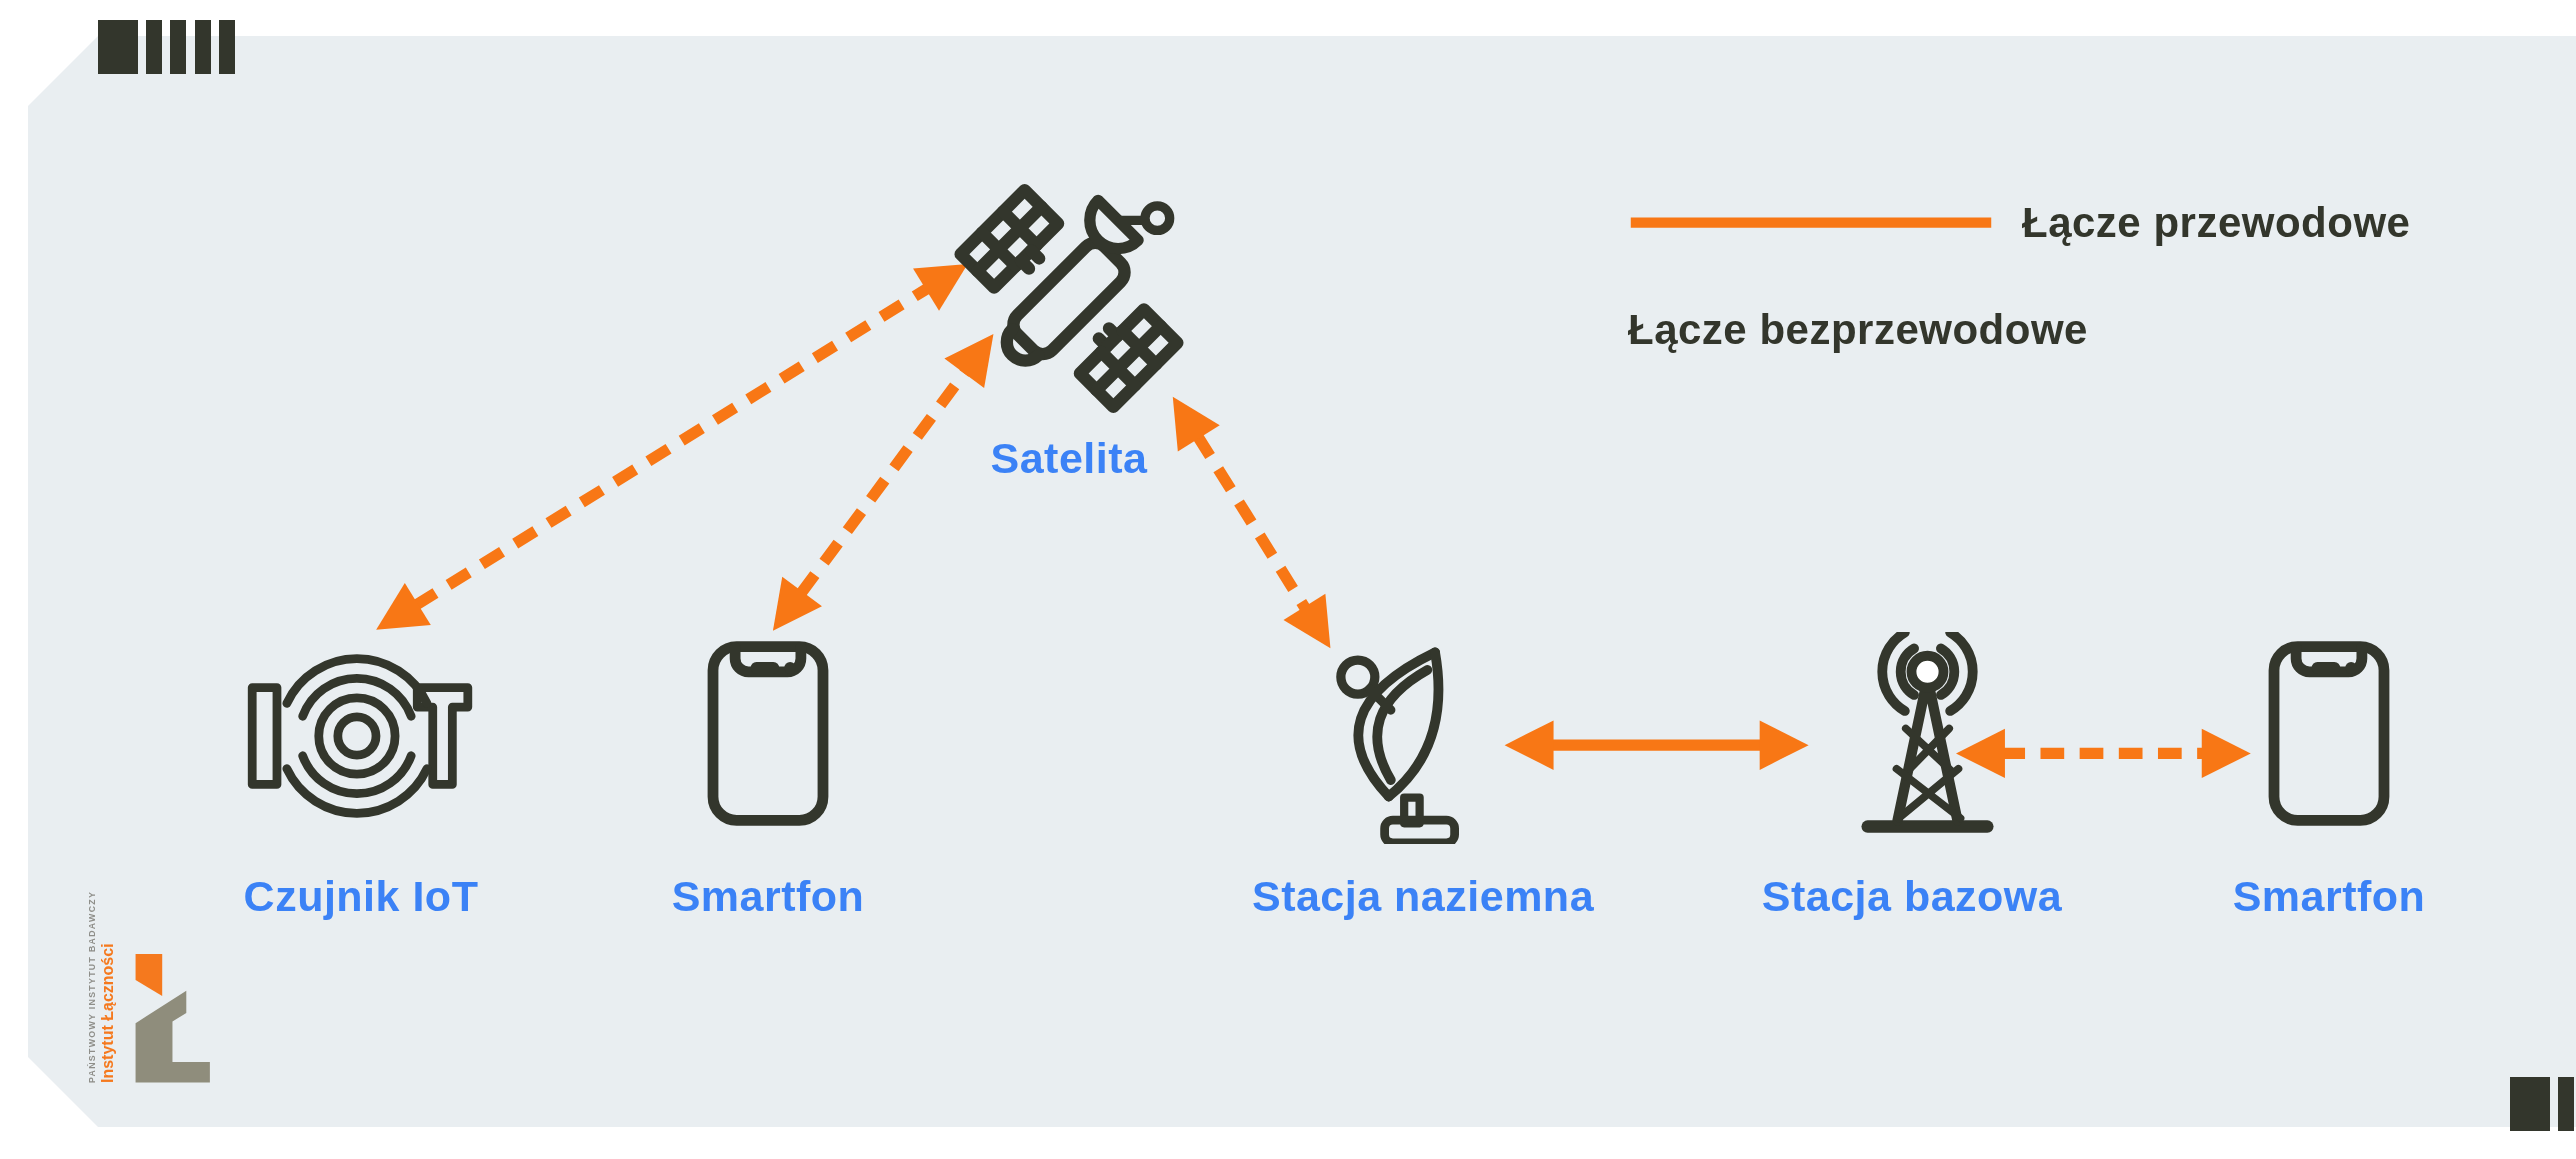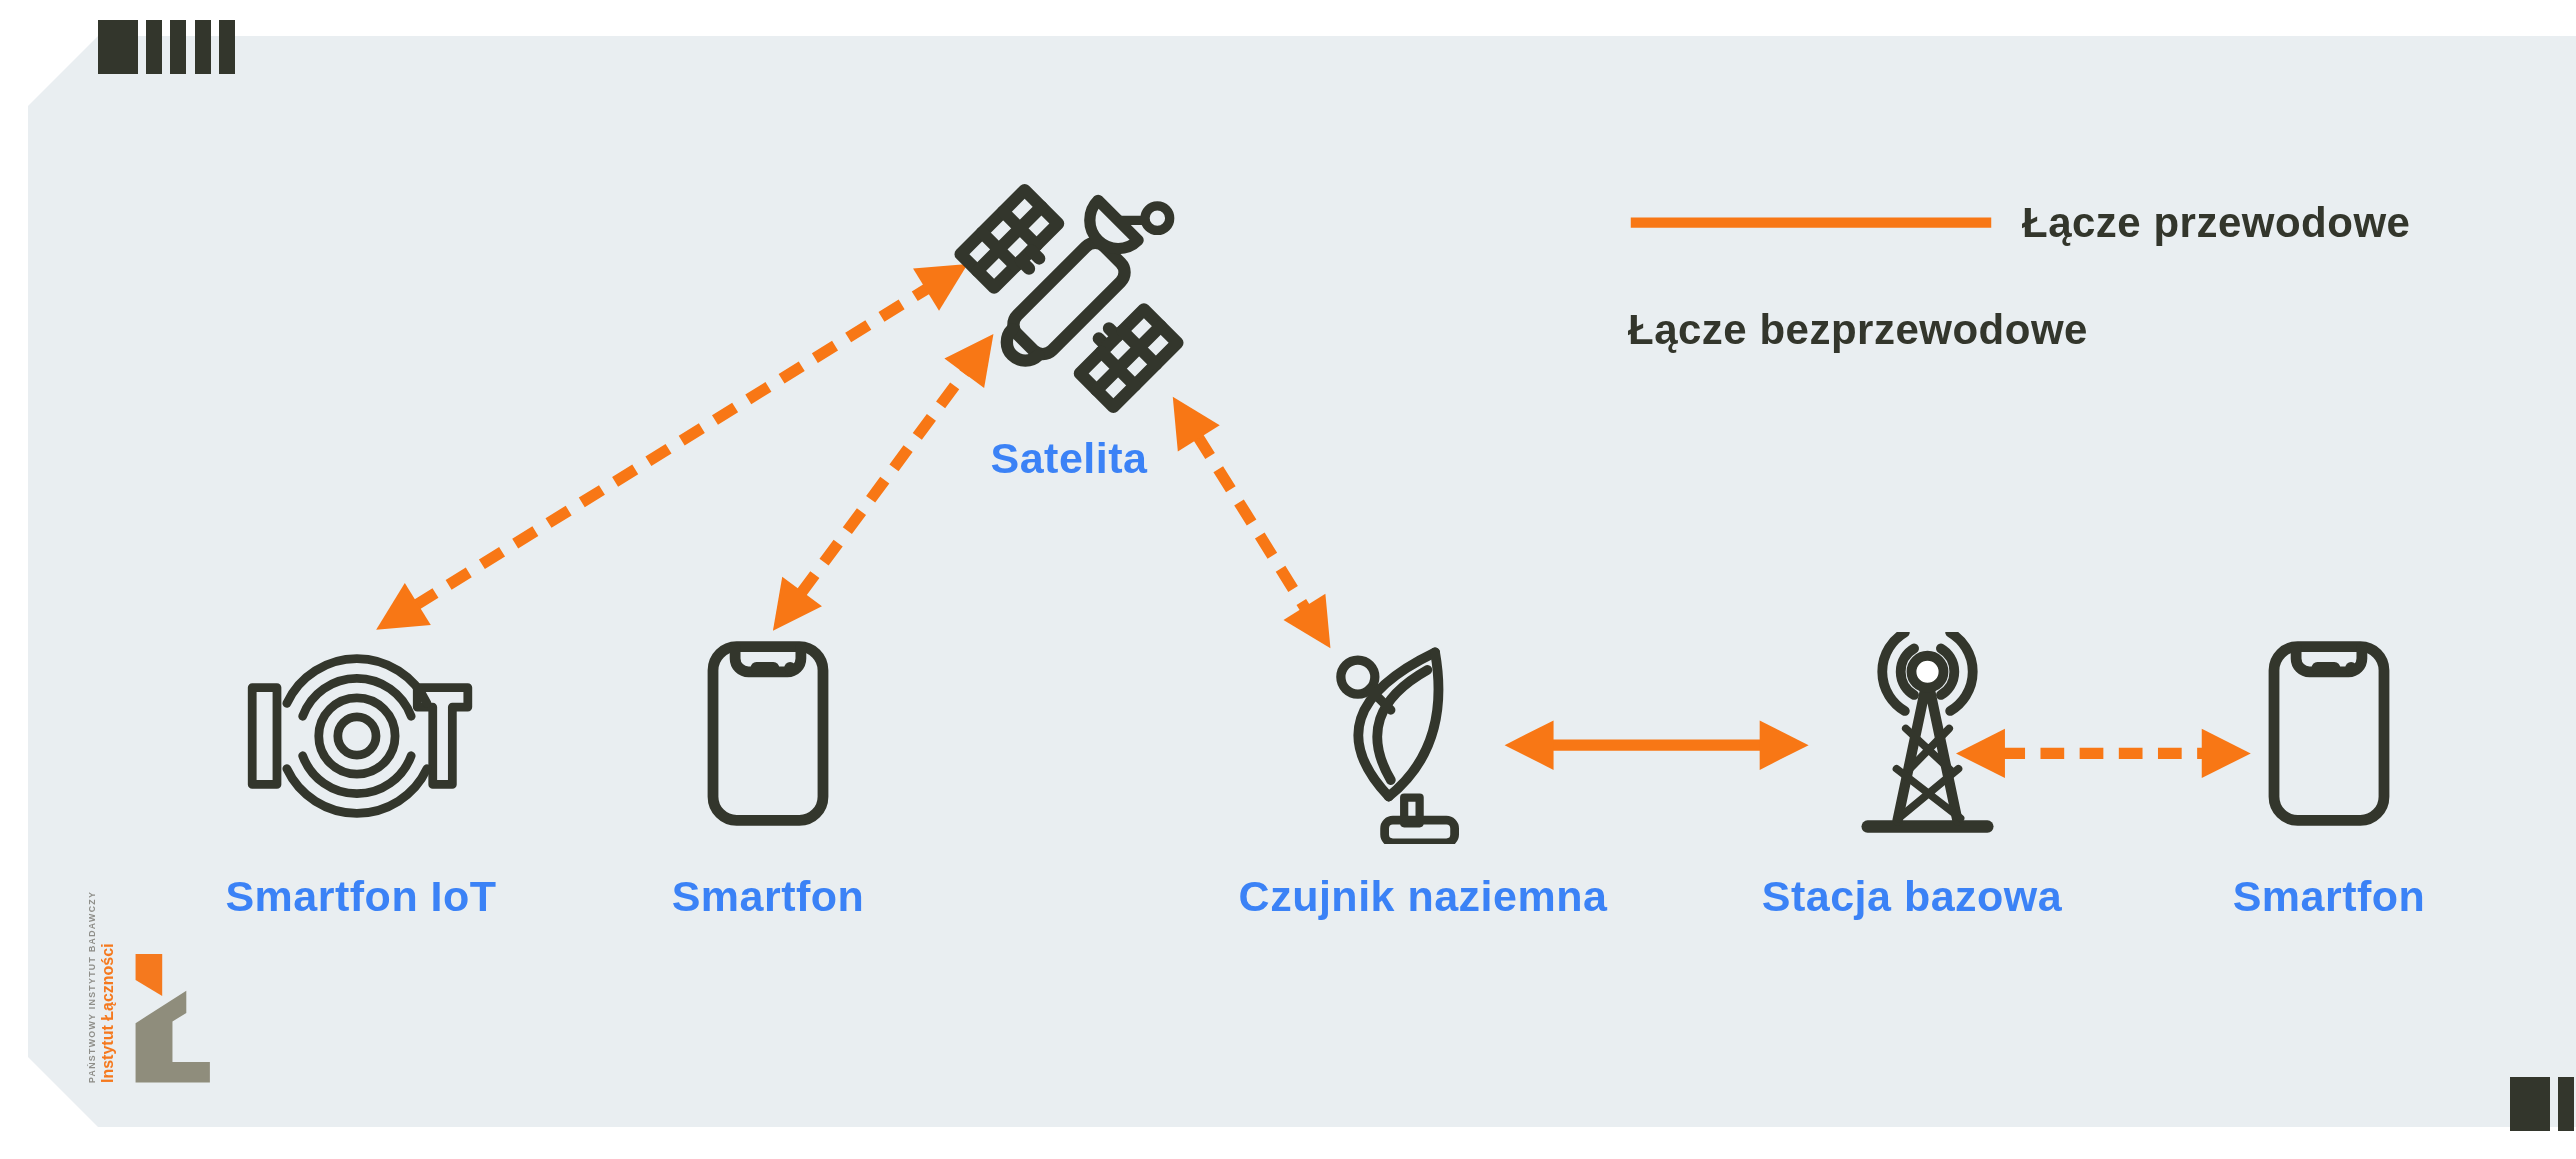--- a/index.html
+++ b/index.html
@@ -131,21 +131,21 @@
       <rect x="12" y="96" width="48" height="188"></rect>
       <path d="M332,96 h98 v38 h-30 v150 h-38 v-150 h-30 Z"></path>
       <circle cx="215" cy="190" r="37"></circle>
       <circle cx="215" cy="190" r="74"></circle>
       <path d="M109.8,151.7 A112,112 0 0 1 320.2,151.7"></path>
       <path d="M79.1,126.6 A150,150 0 0 1 350.9,126.6"></path>
       <path d="M109.8,228.3 A112,112 0 0 0 320.2,228.3"></path>
       <path d="M79.1,253.4 A150,150 0 0 0 350.9,253.4"></path>
     </g>
   </svg>
-  <div class="node-label" style="left:361px;top:872px;">Smartfon IoT</div>
+  <div class="node-label" style="left:361px;top:872px;">Czujnik IoT</div>
 
   <svg class="icon-box" style="left:707px;top:641px;" width="122" height="185" viewBox="0 0 236 360">
     <g fill="none" stroke="#33362C" stroke-width="21" stroke-linecap="round" stroke-linejoin="round">
       <rect x="11" y="11" width="214" height="338" rx="46"></rect>
       <path d="M54,13 v21 a26,26 0 0 0 26,26 h76 a26,26 0 0 0 26,-26 v-21"></path>
       <rect x="84" y="41" width="56" height="23" rx="11.5" fill="#33362C" stroke="none"></rect>
       <circle cx="161" cy="52.5" r="11.5" fill="#33362C" stroke="none"></circle>
     </g>
   </svg>
   <div class="node-label" style="left:768px;top:872px;">Smartfon</div>
@@ -171,21 +171,21 @@
     <g fill="none" stroke="#33362C" stroke-width="19" stroke-linecap="round" stroke-linejoin="round">
       <circle cx="58" cy="66" r="33" stroke-width="18"></circle>
       <path d="M81,89 L122,130" stroke-width="18"></path>
       <path d="M208,18 Q-35,135 118,298"></path>
       <path d="M208,18 Q240,200 118,298"></path>
       <path d="M193,52 Q45,135 122,266"></path>
       <rect x="148" y="300" width="30" height="50" stroke-width="16"></rect>
       <rect x="110" y="344" width="136" height="44" rx="16" stroke-width="17"></rect>
     </g>
   </svg>
-  <div class="node-label" style="left:1423px;top:872px;">Czujnik naziemna</div>
+  <div class="node-label" style="left:1423px;top:872px;">Stacja naziemna</div>
 
   <svg class="icon-box" style="left:1850px;top:632px;" width="155" height="209" viewBox="0 -25 300 405">
     <g fill="none" stroke="#33362C" stroke-width="19" stroke-linecap="round" stroke-linejoin="round">
       <rect x="22" y="340" width="256" height="24" rx="12" fill="#33362C" stroke="none"></rect>
       <path d="M92,340 L146,84 M208,340 L154,84" stroke-width="20"></path>
       <path d="M112,244 L192,162 M108,162 L196,244" stroke-width="15"></path>
       <path d="M94,336 L210,240 M90,240 L214,336" stroke-width="15"></path>
       <circle cx="150" cy="52" r="31" fill="#ffffff"></circle>
       <path d="M124,97 A52,52 0 0 1 124,7"></path>
       <path d="M106,128 A88,88 0 0 1 106,-24"></path>

